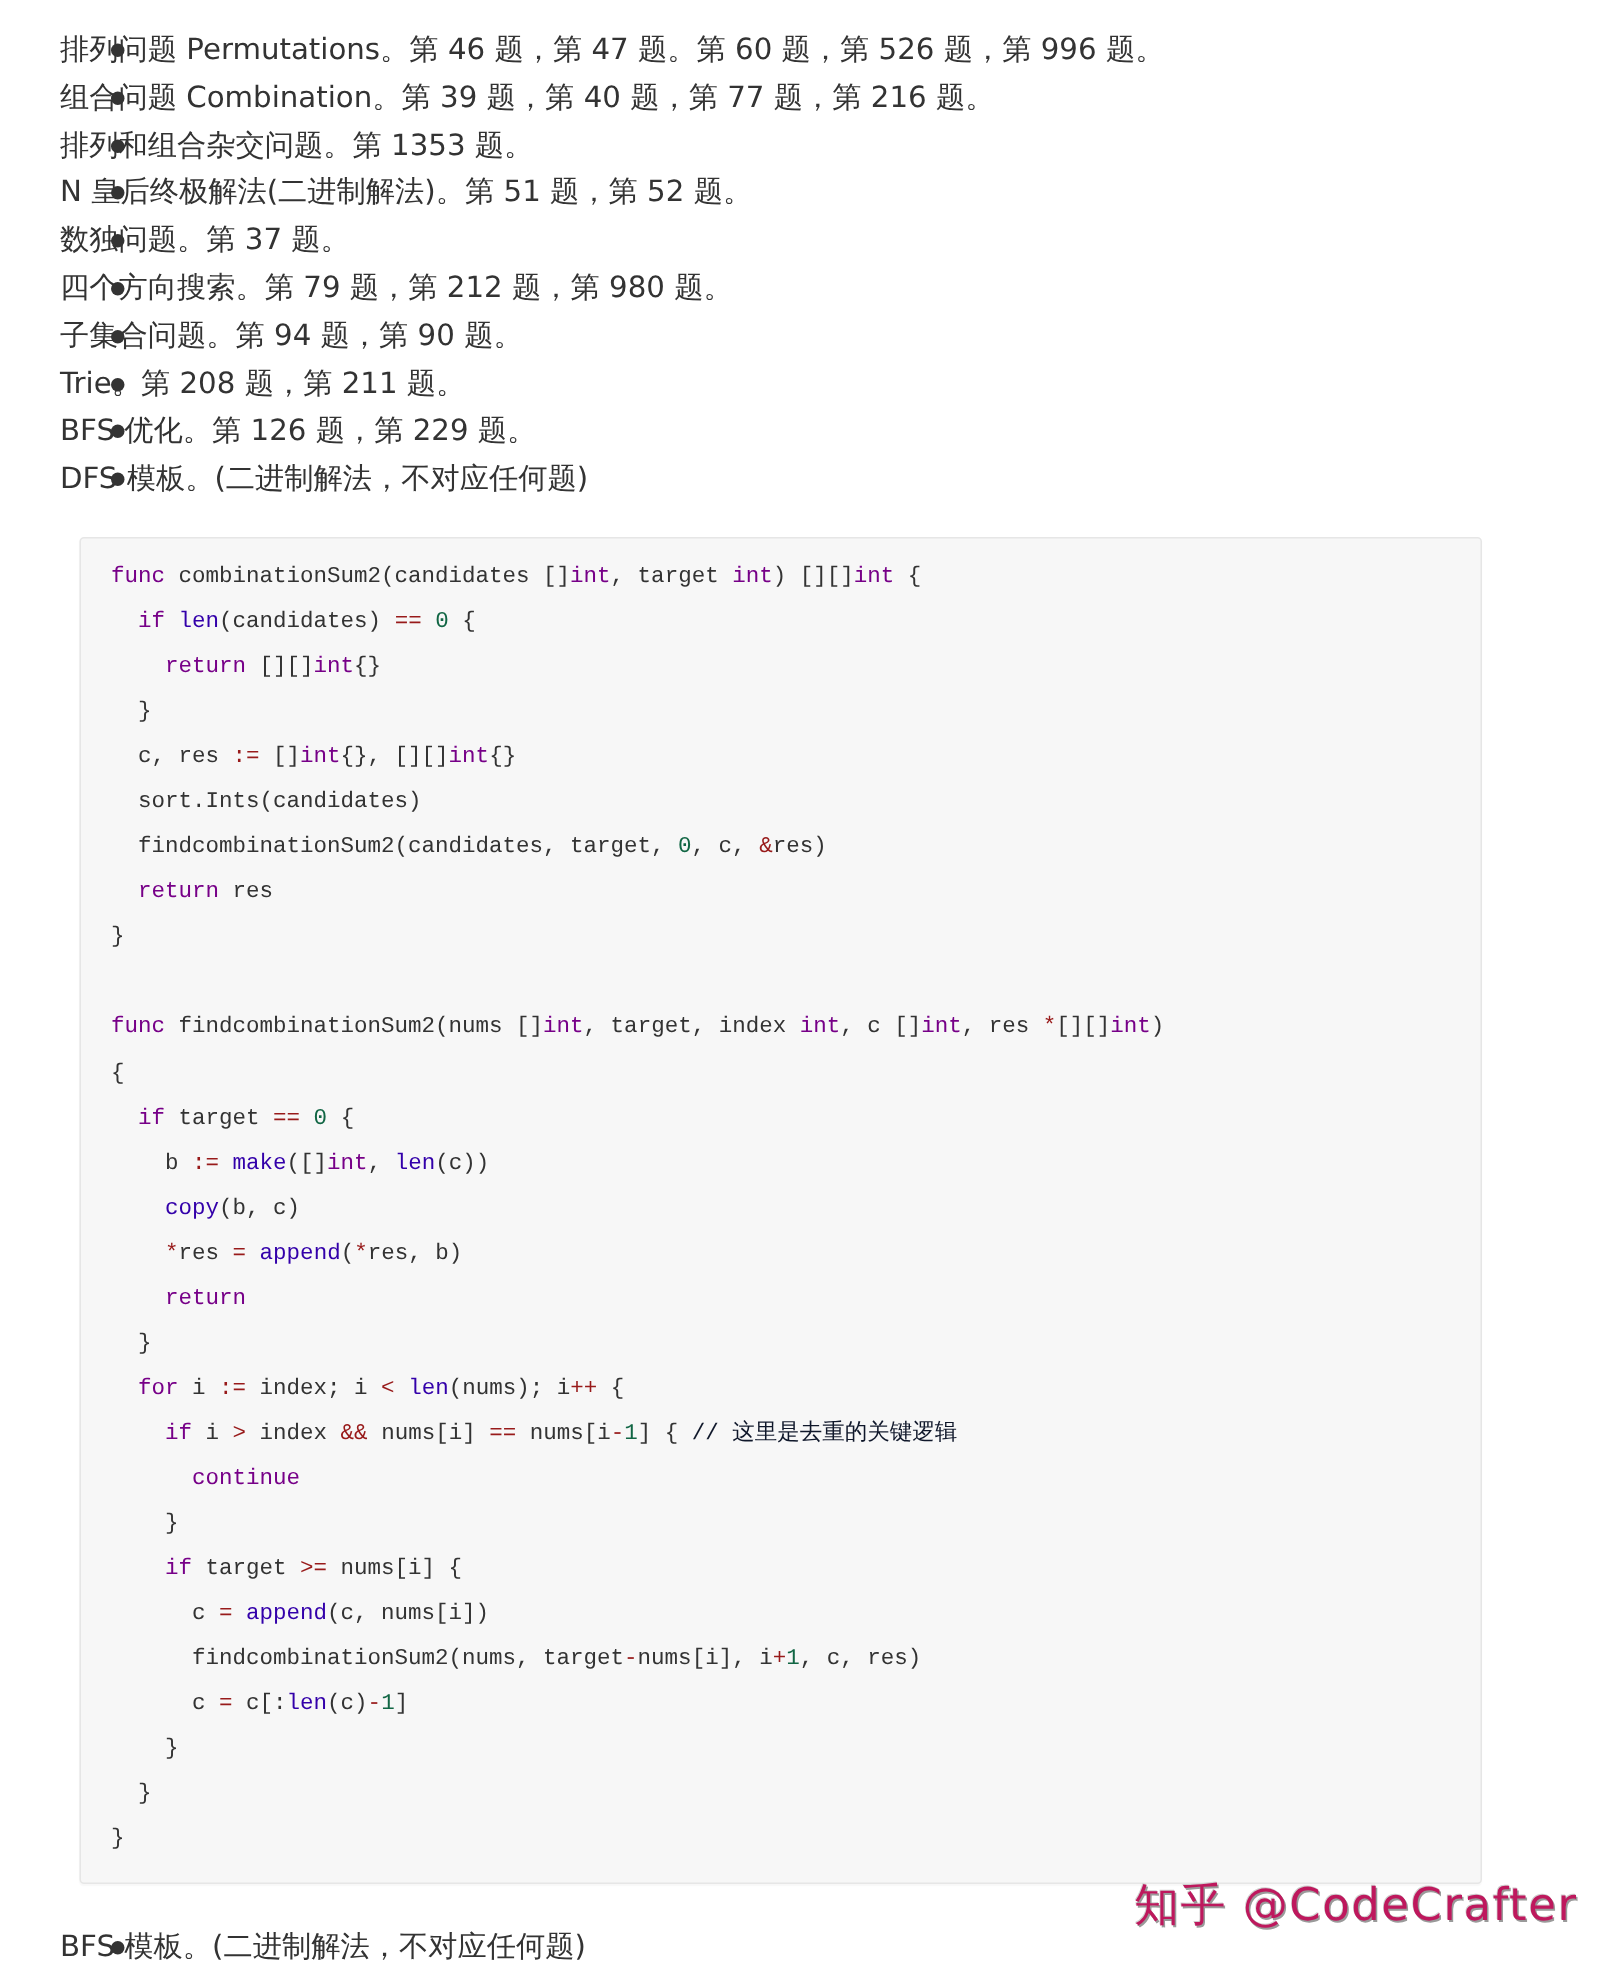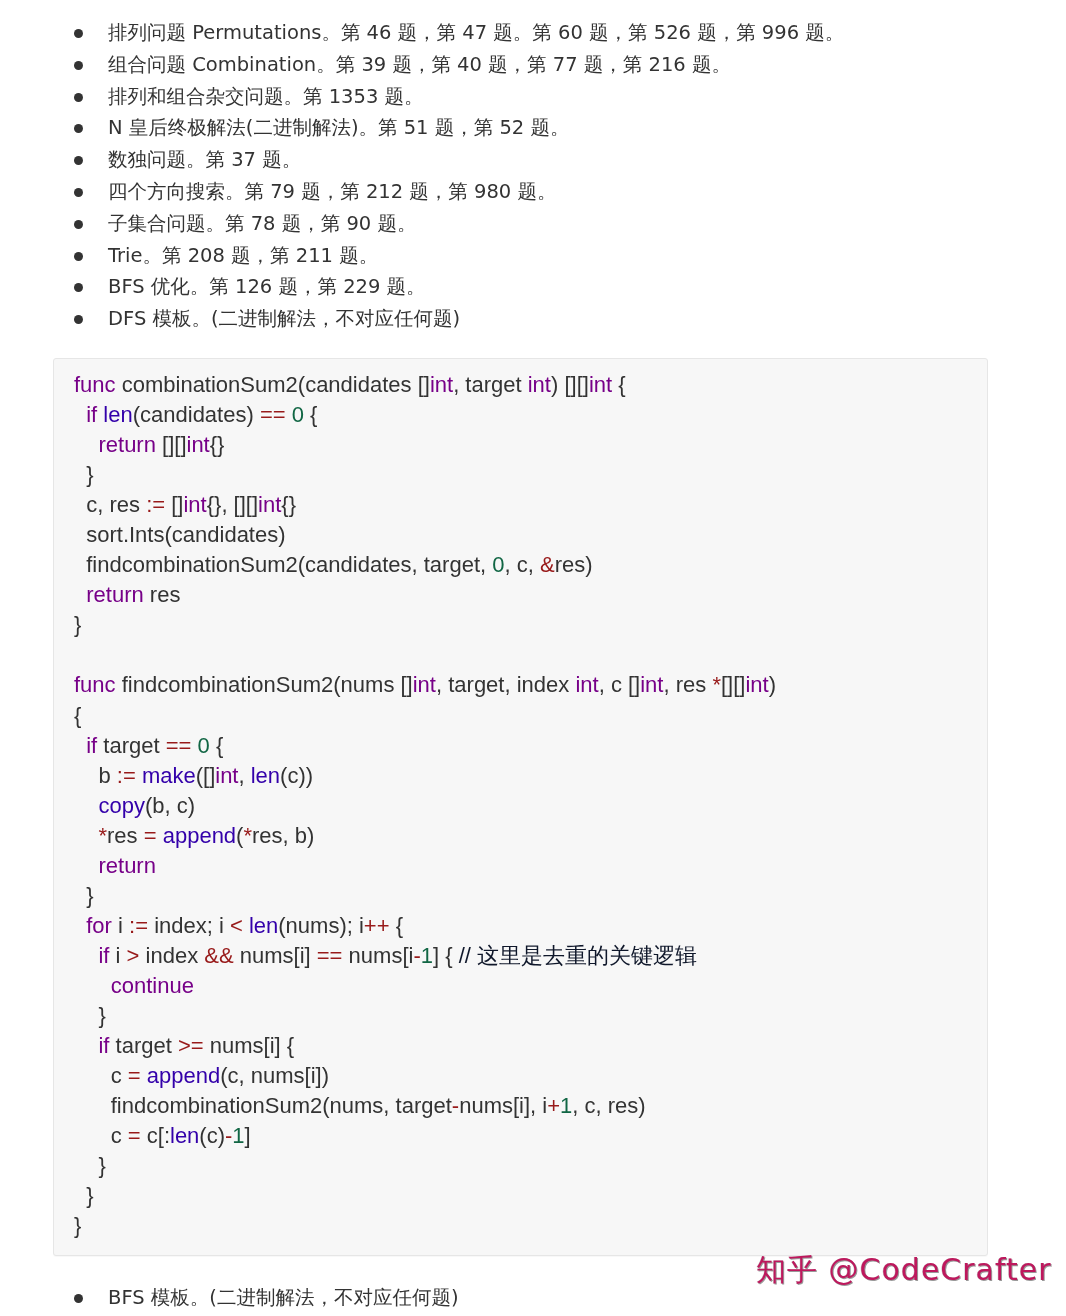--- a/index.html
+++ b/index.html
@@ -6,35 +6,35 @@
   body {
     width: 1066px; height: 1316px; position: relative; overflow: hidden;
     font-family: "DejaVu Sans", "Liberation Sans", sans-serif;
     color: #333333;
   }
   .bullet-list {
     position: absolute; left: 0; top: 17px; margin: 0; padding: 0; list-style: none;
   }
   .bullet-item {
     position: relative; height: 31.8px; line-height: 31.8px;
-    padding-left: 108px; font-size: 19.5px; color: #333333; white-space: nowrap;
+    padding-left: 40px; font-size: 19.5px; color: #333333; white-space: nowrap;
   }
   .bullet-dot {
     position: absolute; left: 74px; top: 12px; width: 9px; height: 9px;
     border-radius: 50%; background: #333333;
   }
   .code-block {
     position: absolute; left: 53px; top: 358px; width: 933px; height: 896px;
     background: #f7f7f7; border: 1px solid #e6e6e6; border-radius: 3px;
     box-shadow: 0 1px 1px rgba(0,0,0,0.03);
   }
   .code-lines {
     position: absolute; left: 20px; top: 11px; margin: 0; padding: 0;
-    font-family: Liberation Sans, sans-serif;
-    font-size: 22px; line-height: 30.05px; white-space: pre; color: #333333;
+    font-family: Liberation Mono, monospace;
+    font-size: 15px; line-height: 30.05px; white-space: pre; color: #333333;
   }
   .code-line { display: block; height: 30.05px; }
   .tk-kw { color: #770088; }
   .tk-type { color: #770088; }
   .tk-builtin { color: #3300aa; }
   .tk-num { color: #116644; }
   .tk-op { color: #981a1a; }
   .tk-comment { color: #0f172a; }
   .tk-plain { color: #333333; }
   .after-list {
@@ -50,21 +50,21 @@
 </head>
 <body>
 
 <ul class="bullet-list">
   <li class="bullet-item"><span class="bullet-dot"></span><span>排列问题 Permutations。第 46 题，第 47 题。第 60 题，第 526 题，第 996 题。</span></li>
   <li class="bullet-item"><span class="bullet-dot"></span><span>组合问题 Combination。第 39 题，第 40 题，第 77 题，第 216 题。</span></li>
   <li class="bullet-item"><span class="bullet-dot"></span><span>排列和组合杂交问题。第 1353 题。</span></li>
   <li class="bullet-item"><span class="bullet-dot"></span><span>N 皇后终极解法(二进制解法)。第 51 题，第 52 题。</span></li>
   <li class="bullet-item"><span class="bullet-dot"></span><span>数独问题。第 37 题。</span></li>
   <li class="bullet-item"><span class="bullet-dot"></span><span>四个方向搜索。第 79 题，第 212 题，第 980 题。</span></li>
-  <li class="bullet-item"><span class="bullet-dot"></span><span>子集合问题。第 78 题，第 90 题。</span></li>
+  <li class="bullet-item"><span class="bullet-dot"></span><span>子集合问题。第 94 题，第 90 题。</span></li>
   <li class="bullet-item"><span class="bullet-dot"></span><span>Trie。第 208 题，第 211 题。</span></li>
   <li class="bullet-item"><span class="bullet-dot"></span><span>BFS 优化。第 126 题，第 229 题。</span></li>
   <li class="bullet-item"><span class="bullet-dot"></span><span>DFS 模板。(二进制解法，不对应任何题)</span></li>
 </ul>
 
 <div class="code-block">
   <div class="code-lines" id="code-lines"><span class="code-line"><span class="tk-kw">func</span><span class="tk-plain"> combinationSum2(candidates []</span><span class="tk-type">int</span><span class="tk-plain">, target </span><span class="tk-type">int</span><span class="tk-plain">) [][]</span><span class="tk-type">int</span><span class="tk-plain"> {</span></span><span class="code-line"><span class="tk-plain">  </span><span class="tk-kw">if</span><span class="tk-plain"> </span><span class="tk-builtin">len</span><span class="tk-plain">(candidates) </span><span class="tk-op">==</span><span class="tk-plain"> </span><span class="tk-num">0</span><span class="tk-plain"> {</span></span><span class="code-line"><span class="tk-plain">    </span><span class="tk-kw">return</span><span class="tk-plain"> [][]</span><span class="tk-type">int</span><span class="tk-plain">{}</span></span><span class="code-line"><span class="tk-plain">  }</span></span><span class="code-line"><span class="tk-plain">  c, res </span><span class="tk-op">:=</span><span class="tk-plain"> []</span><span class="tk-type">int</span><span class="tk-plain">{}, [][]</span><span class="tk-type">int</span><span class="tk-plain">{}</span></span><span class="code-line"><span class="tk-plain">  sort.Ints(candidates)</span></span><span class="code-line"><span class="tk-plain">  findcombinationSum2(candidates, target, </span><span class="tk-num">0</span><span class="tk-plain">, c, </span><span class="tk-op">&amp;</span><span class="tk-plain">res)</span></span><span class="code-line"><span class="tk-plain">  </span><span class="tk-kw">return</span><span class="tk-plain"> res</span></span><span class="code-line"><span class="tk-plain">}</span></span><span class="code-line"><span class="tk-plain"></span>​</span><span class="code-line"><span class="tk-kw">func</span><span class="tk-plain"> findcombinationSum2(nums []</span><span class="tk-type">int</span><span class="tk-plain">, target, index </span><span class="tk-type">int</span><span class="tk-plain">, c []</span><span class="tk-type">int</span><span class="tk-plain">, res </span><span class="tk-op">*</span><span class="tk-plain">[][]</span><span class="tk-type">int</span><span class="tk-plain">)</span></span><span class="code-line"><span class="tk-plain">{</span></span><span class="code-line"><span class="tk-plain">  </span><span class="tk-kw">if</span><span class="tk-plain"> target </span><span class="tk-op">==</span><span class="tk-plain"> </span><span class="tk-num">0</span><span class="tk-plain"> {</span></span><span class="code-line"><span class="tk-plain">    b </span><span class="tk-op">:=</span><span class="tk-plain"> </span><span class="tk-builtin">make</span><span class="tk-plain">([]</span><span class="tk-type">int</span><span class="tk-plain">, </span><span class="tk-builtin">len</span><span class="tk-plain">(c))</span></span><span class="code-line"><span class="tk-plain">    </span><span class="tk-builtin">copy</span><span class="tk-plain">(b, c)</span></span><span class="code-line"><span class="tk-plain">    </span><span class="tk-op">*</span><span class="tk-plain">res </span><span class="tk-op">=</span><span class="tk-plain"> </span><span class="tk-builtin">append</span><span class="tk-plain">(</span><span class="tk-op">*</span><span class="tk-plain">res, b)</span></span><span class="code-line"><span class="tk-plain">    </span><span class="tk-kw">return</span></span><span class="code-line"><span class="tk-plain">  }</span></span><span class="code-line"><span class="tk-plain">  </span><span class="tk-kw">for</span><span class="tk-plain"> i </span><span class="tk-op">:=</span><span class="tk-plain"> index; i </span><span class="tk-op">&lt;</span><span class="tk-plain"> </span><span class="tk-builtin">len</span><span class="tk-plain">(nums); i</span><span class="tk-op">++</span><span class="tk-plain"> {</span></span><span class="code-line"><span class="tk-plain">    </span><span class="tk-kw">if</span><span class="tk-plain"> i </span><span class="tk-op">&gt;</span><span class="tk-plain"> index </span><span class="tk-op">&amp;&amp;</span><span class="tk-plain"> nums[i] </span><span class="tk-op">==</span><span class="tk-plain"> nums[i</span><span class="tk-op">-</span><span class="tk-num">1</span><span class="tk-plain">] { </span><span class="tk-comment">// 这里是去重的关键逻辑</span></span><span class="code-line"><span class="tk-plain">      </span><span class="tk-kw">continue</span></span><span class="code-line"><span class="tk-plain">    }</span></span><span class="code-line"><span class="tk-plain">    </span><span class="tk-kw">if</span><span class="tk-plain"> target </span><span class="tk-op">&gt;=</span><span class="tk-plain"> nums[i] {</span></span><span class="code-line"><span class="tk-plain">      c </span><span class="tk-op">=</span><span class="tk-plain"> </span><span class="tk-builtin">append</span><span class="tk-plain">(c, nums[i])</span></span><span class="code-line"><span class="tk-plain">      findcombinationSum2(nums, target</span><span class="tk-op">-</span><span class="tk-plain">nums[i], i</span><span class="tk-op">+</span><span class="tk-num">1</span><span class="tk-plain">, c, res)</span></span><span class="code-line"><span class="tk-plain">      c </span><span class="tk-op">=</span><span class="tk-plain"> c[:</span><span class="tk-builtin">len</span><span class="tk-plain">(c)</span><span class="tk-op">-</span><span class="tk-num">1</span><span class="tk-plain">]</span></span><span class="code-line"><span class="tk-plain">    }</span></span><span class="code-line"><span class="tk-plain">  }</span></span><span class="code-line"><span class="tk-plain">}</span></span></div>
 </div>
 
 <ul class="after-list">

